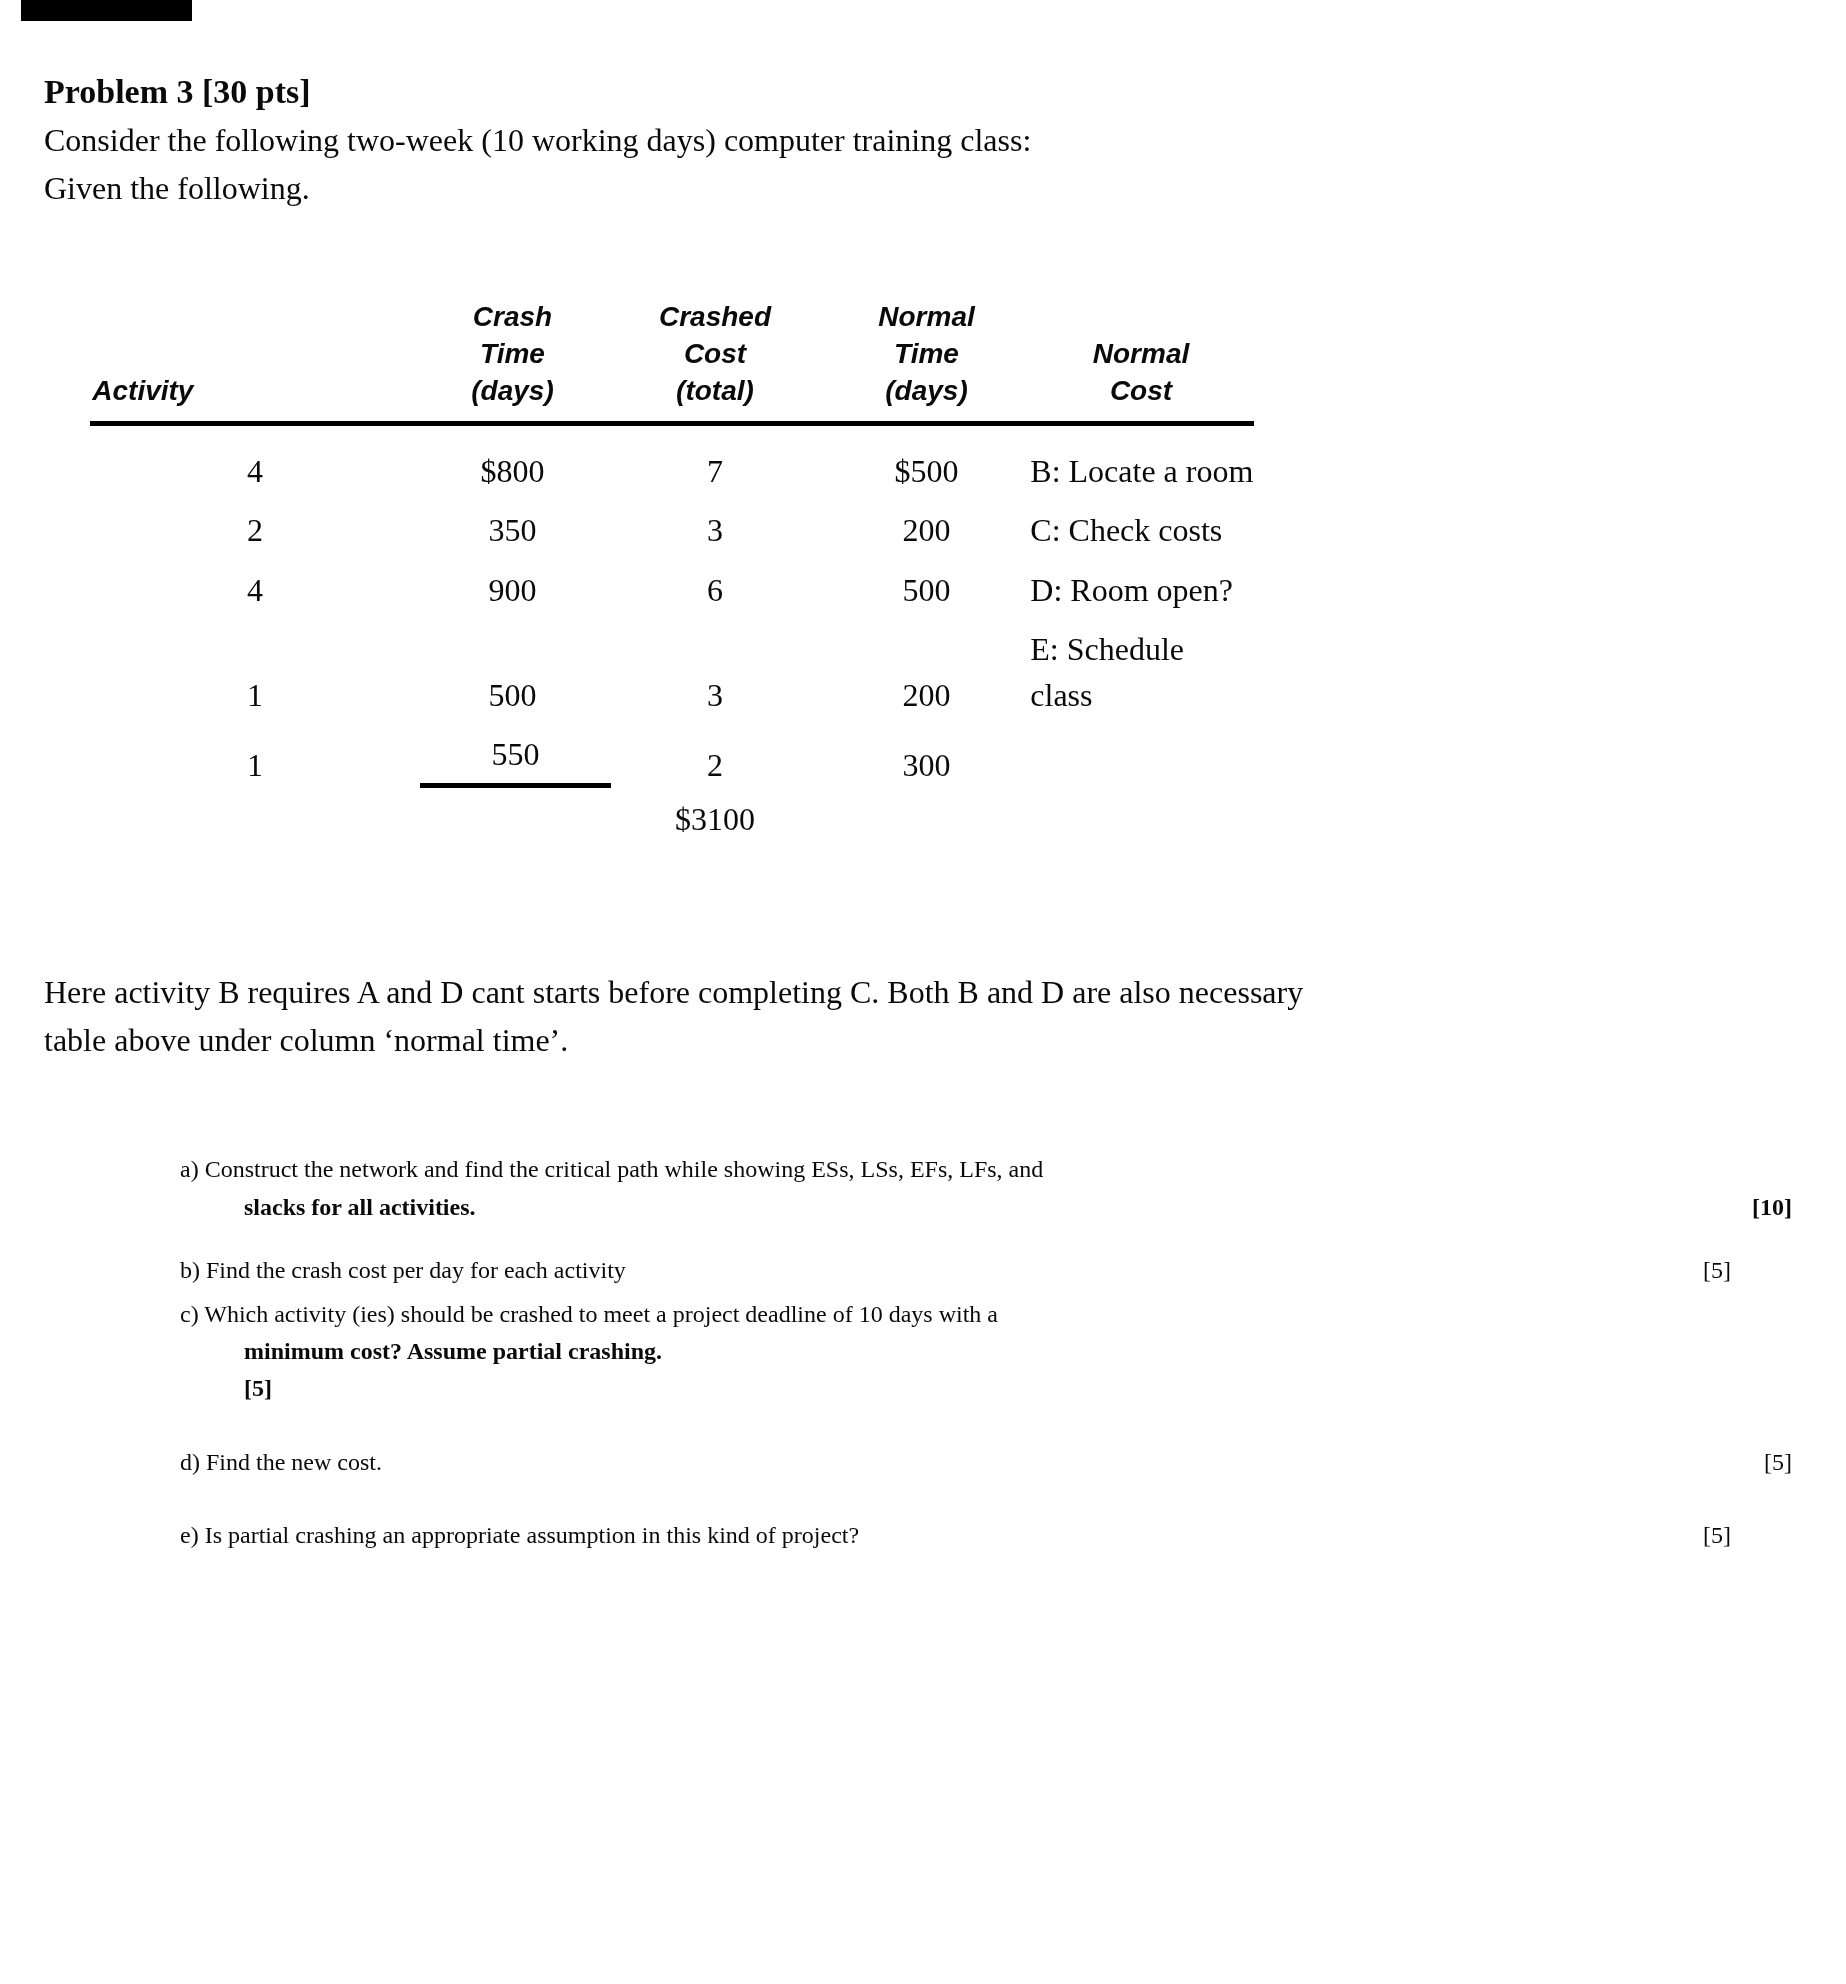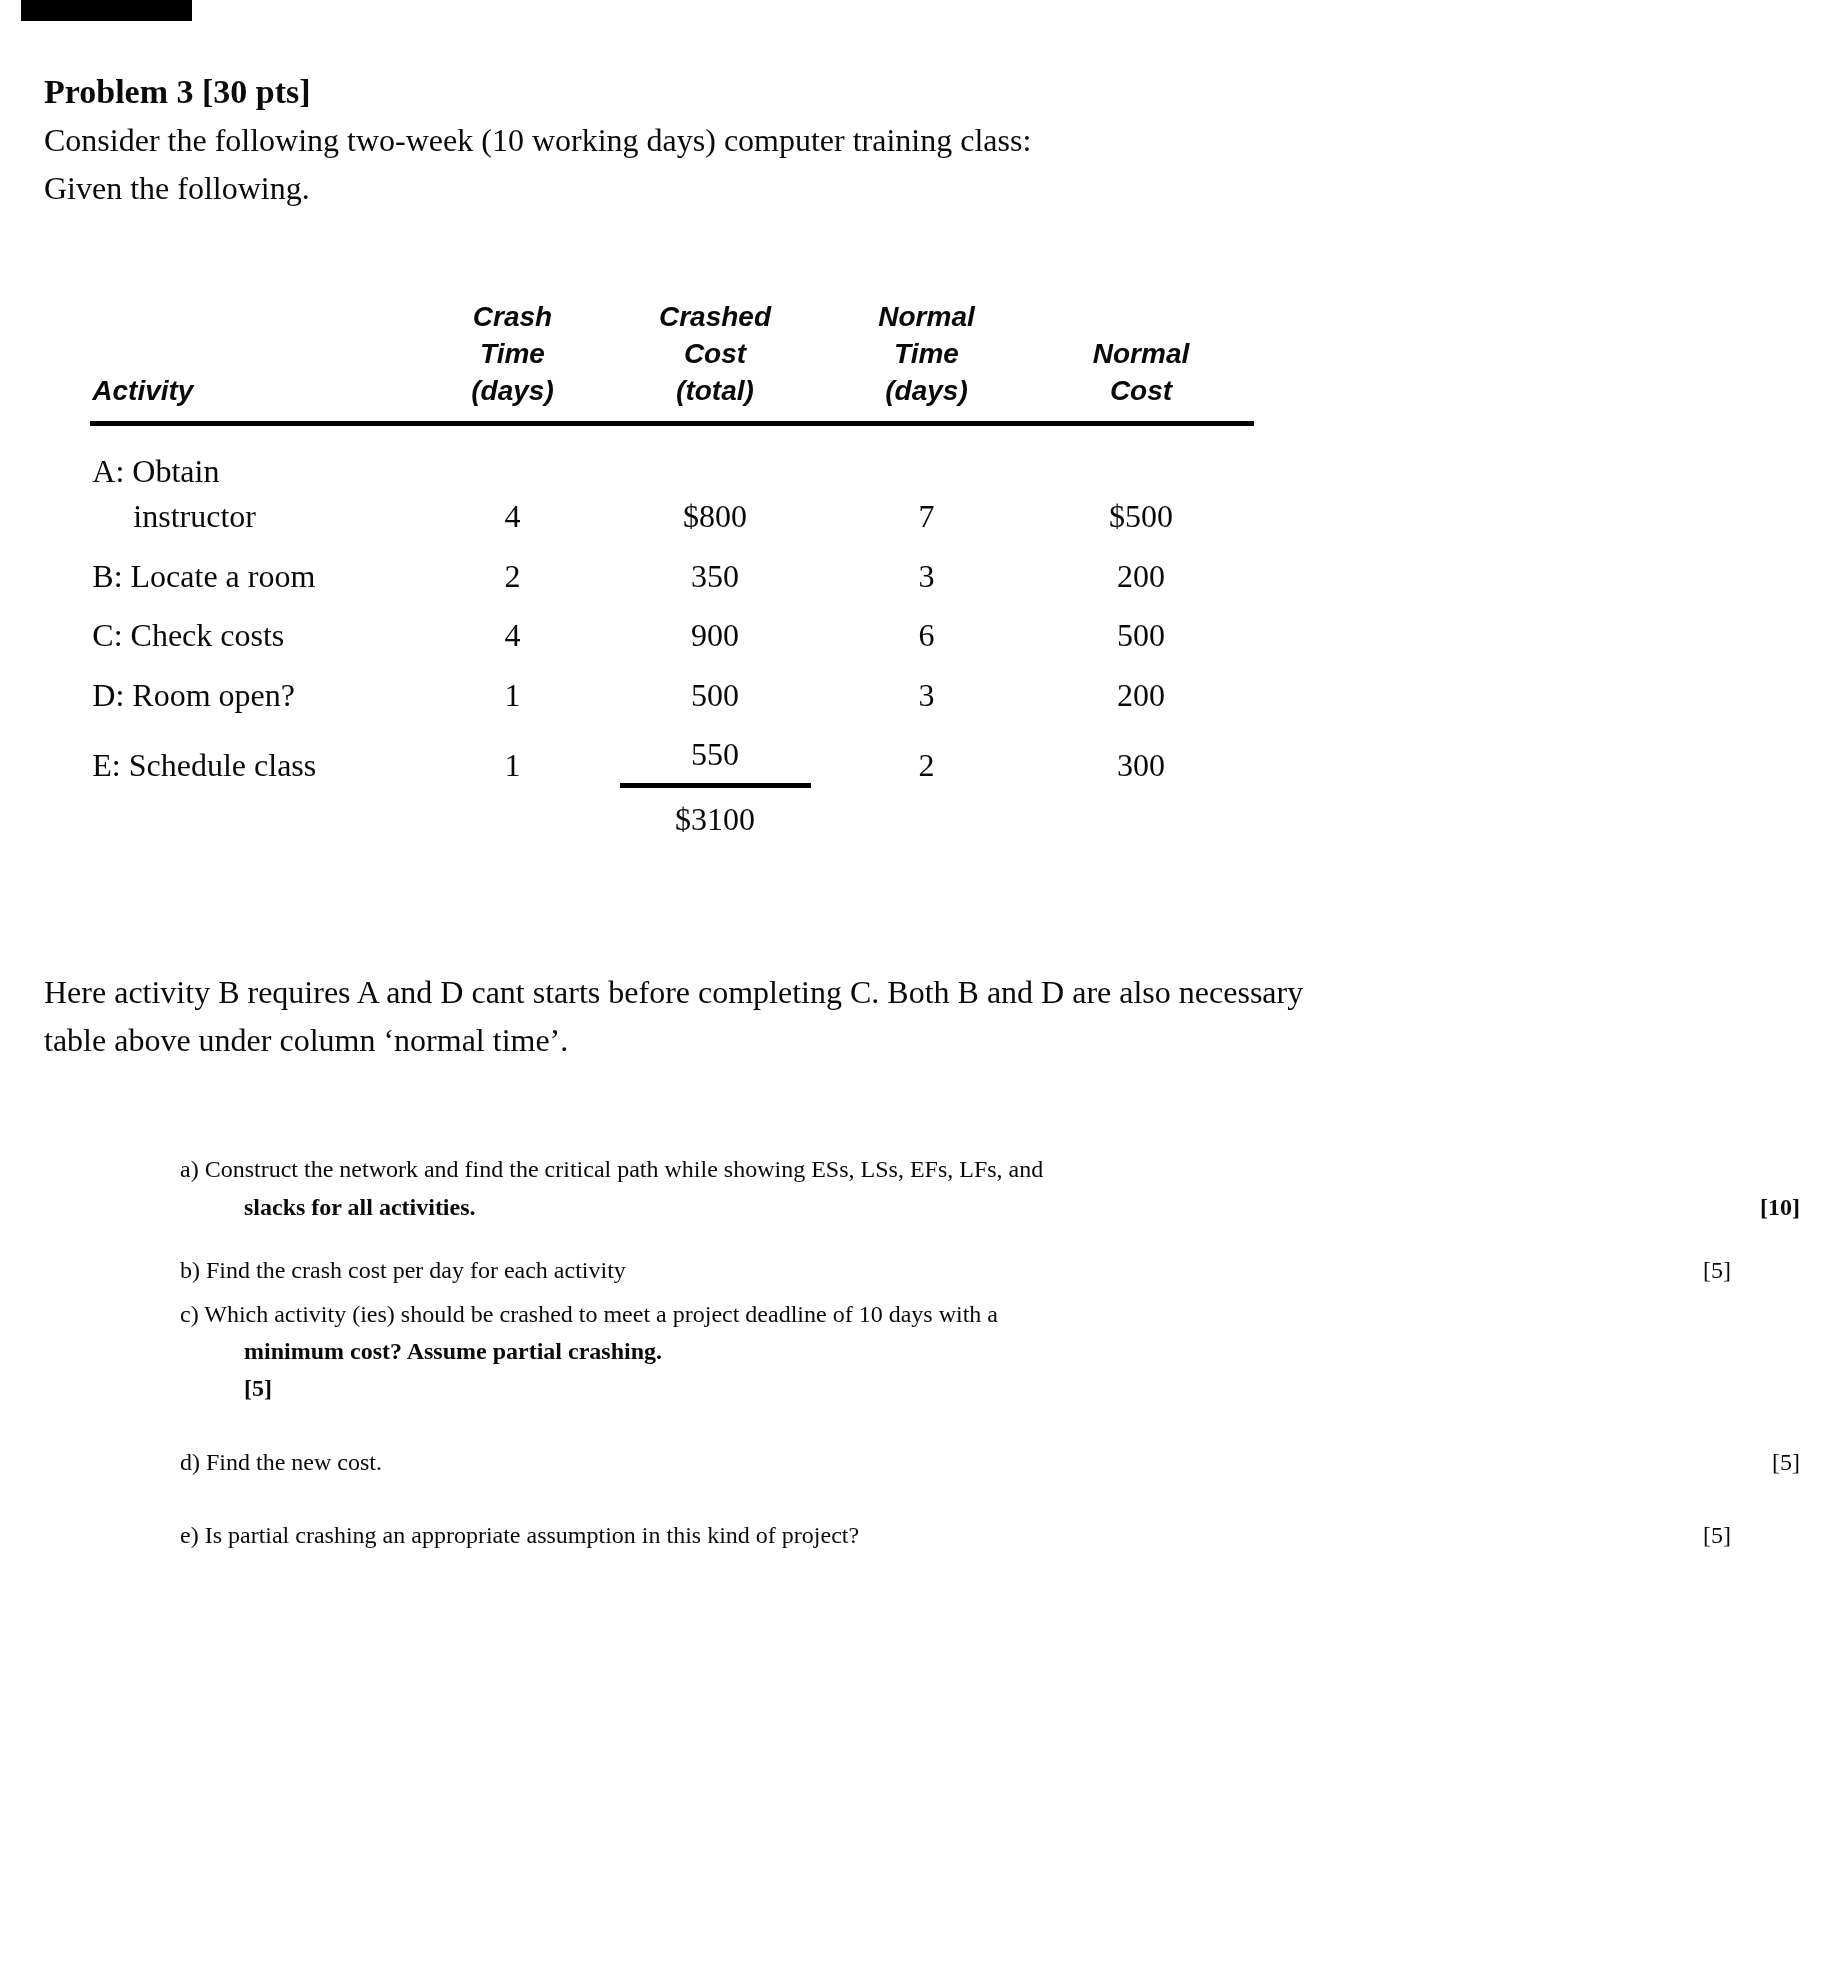--- a/index.html
+++ b/index.html
@@ -106,21 +106,21 @@
   .q-line {
     position: relative;
     line-height: 1.55;
     padding-left: 136px;
   }
   .q-line.cont { padding-left: 200px; font-weight: bold; }
   .pts {
     position: absolute;
     top: 0;
   }
-  .pts-far   { right: 0px; }
+  .pts-far   { right: 8px; }
   .pts-near  { right: 69px; }
   .q-gap-sm { margin-bottom: 7px; }
   .q-gap-md { margin-bottom: 26px; }
   .q-gap-lg { margin-bottom: 36px; }
 </style>
 </head>
 <body>
 
 <div class="page">
 
@@ -153,24 +153,20 @@
         <span class="hl">Time</span>
         <span class="hl">(days)</span>
       </div>
       <div class="th">
         <span class="hl">Normal</span>
         <span class="hl">Cost</span>
       </div>
 
       <div class="table-rule"></div>
 
-      <div class="td td-activity first">
-        <div>A: Obtain</div>
-        <div class="activity-line2">instructor</div>
-      </div>
       <div class="td first">4</div>
       <div class="td first">$800</div>
       <div class="td first">7</div>
       <div class="td first">$500</div>
 
       <div class="td td-activity">B: Locate a room</div>
       <div class="td">2</div>
       <div class="td">350</div>
       <div class="td">3</div>
       <div class="td">200</div>

